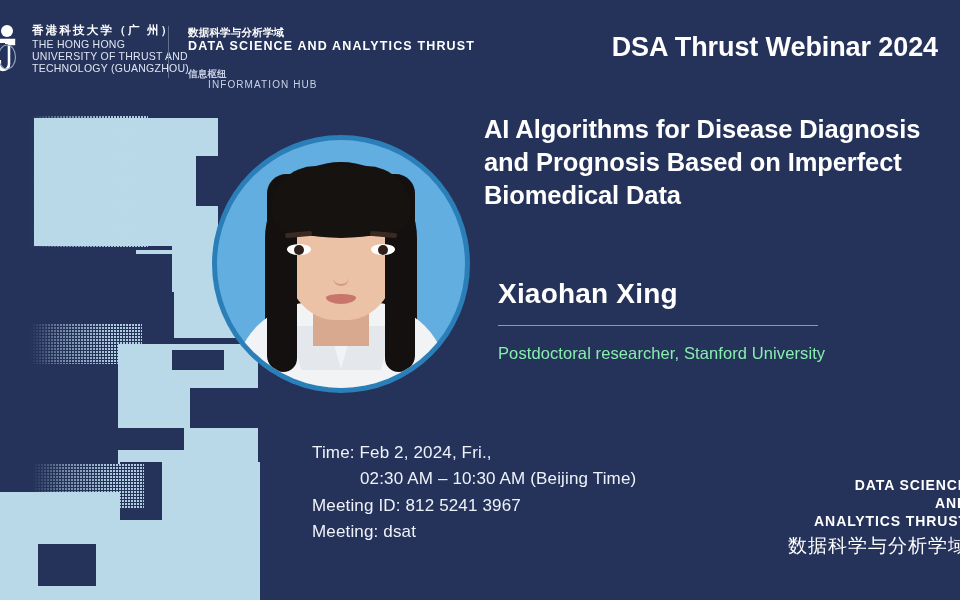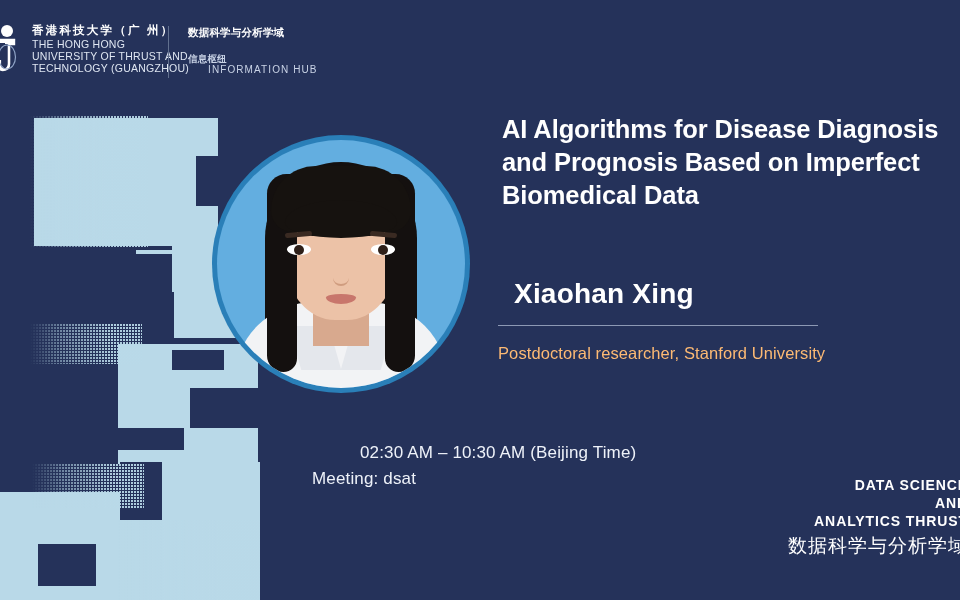--- a/index.html
+++ b/index.html
@@ -261,52 +261,52 @@
     width: 30px;
     height: 198px;
     background: #14100f;
   }
   .p-hair-l { left: 50px;  border-radius: 26px 4px 18px 22px; }
   .p-hair-r { right: 50px; border-radius: 4px 26px 22px 18px; }
 
   
   .talk-title {
     position: absolute;
-    left: 502px;
+    left: 484px;
     top: 113px;
     width: 446px;
     font-size: 25.5px;
     font-weight: 800;
     color: #ffffff;
     line-height: 1.29;
     letter-spacing: -0.1px;
   }
   .speaker-name {
     position: absolute;
-    left: 514px;
+    left: 498px;
     top: 278px;
     font-size: 28px;
     font-weight: 800;
     color: #ffffff;
     letter-spacing: 0.2px;
   }
   .speaker-rule {
     position: absolute;
     left: 498px;
     top: 325px;
     width: 320px;
     height: 1px;
     background: #8d99b4;
   }
   .speaker-affil {
     position: absolute;
     left: 498px;
     top: 344px;
     font-size: 16.5px;
-    color: #fdba74;
+    color: #86efac;
     letter-spacing: 0.1px;
     white-space: nowrap;
   }
 
   
   .details {
     position: absolute;
     left: 312px;
     top: 440px;
     color: #eef2f9;
@@ -393,24 +393,26 @@
         <div class="hkust-en">THE HONG HONG</div>
         <div class="hkust-en">UNIVERSITY OF THRUST AND</div>
         <div class="hkust-en">TECHNOLOGY (GUANGZHOU)</div>
       </div>
     </div>
 
     <div class="vrule"></div>
 
     <div class="dsa-group">
       <div class="dsa-cn1">数据科学与分析学域</div>
+      <div class="dsa-en1">DATA SCIENCE AND ANALYTICS THRUST</div>
       <div class="dsa-cn2">信息枢纽</div>
       <div class="dsa-en2">INFORMATION HUB</div>
     </div>
 
+    <div class="webinar-title">DSA Thrust Webinar 2024</div>
   </div>
 
   <div class="portrait-wrap">
     <div class="portrait-ring"></div>
     <div class="portrait-disc">
       <div class="p-hair-back"></div>
       <div class="p-shoulders"></div>
       <div class="p-collar-l"></div>
       <div class="p-collar-r"></div>
       <div class="p-neck"></div>
@@ -426,21 +428,23 @@
       <div class="p-mouth"></div>
     </div>
   </div>
 
   <div class="talk-title">AI Algorithms for Disease Diagnosis and Prognosis Based on Imperfect Biomedical Data</div>
   <div class="speaker-name">Xiaohan Xing</div>
   <div class="speaker-rule"></div>
   <div class="speaker-affil">Postdoctoral researcher, Stanford University</div>
 
   <div class="details">
+    <div>Time: Feb 2, 2024, Fri.,</div>
     <div class="indent">02:30 AM – 10:30 AM (Beijing Time)</div>
+    <div>Meeting ID: 812 5241 3967</div>
     <div>Meeting: dsat</div>
   </div>
 
   <div class="watermark">
     <div class="wm-en">DATA SCIENCE</div>
     <div class="wm-en">AND</div>
     <div class="wm-en">ANALYTICS THRUST</div>
     <div class="wm-cn">数据科学与分析学域</div>
   </div>
 

